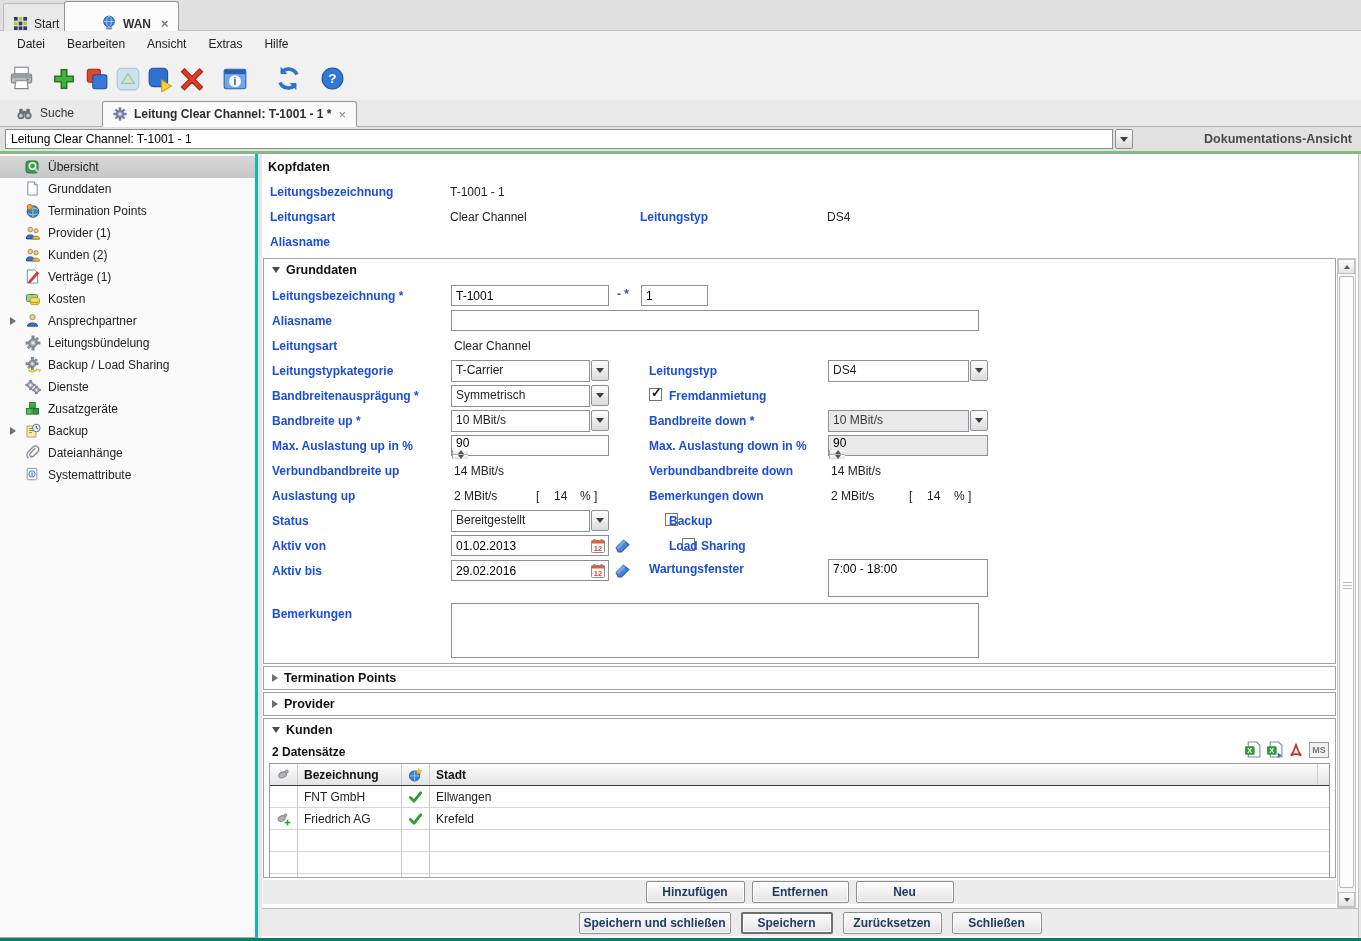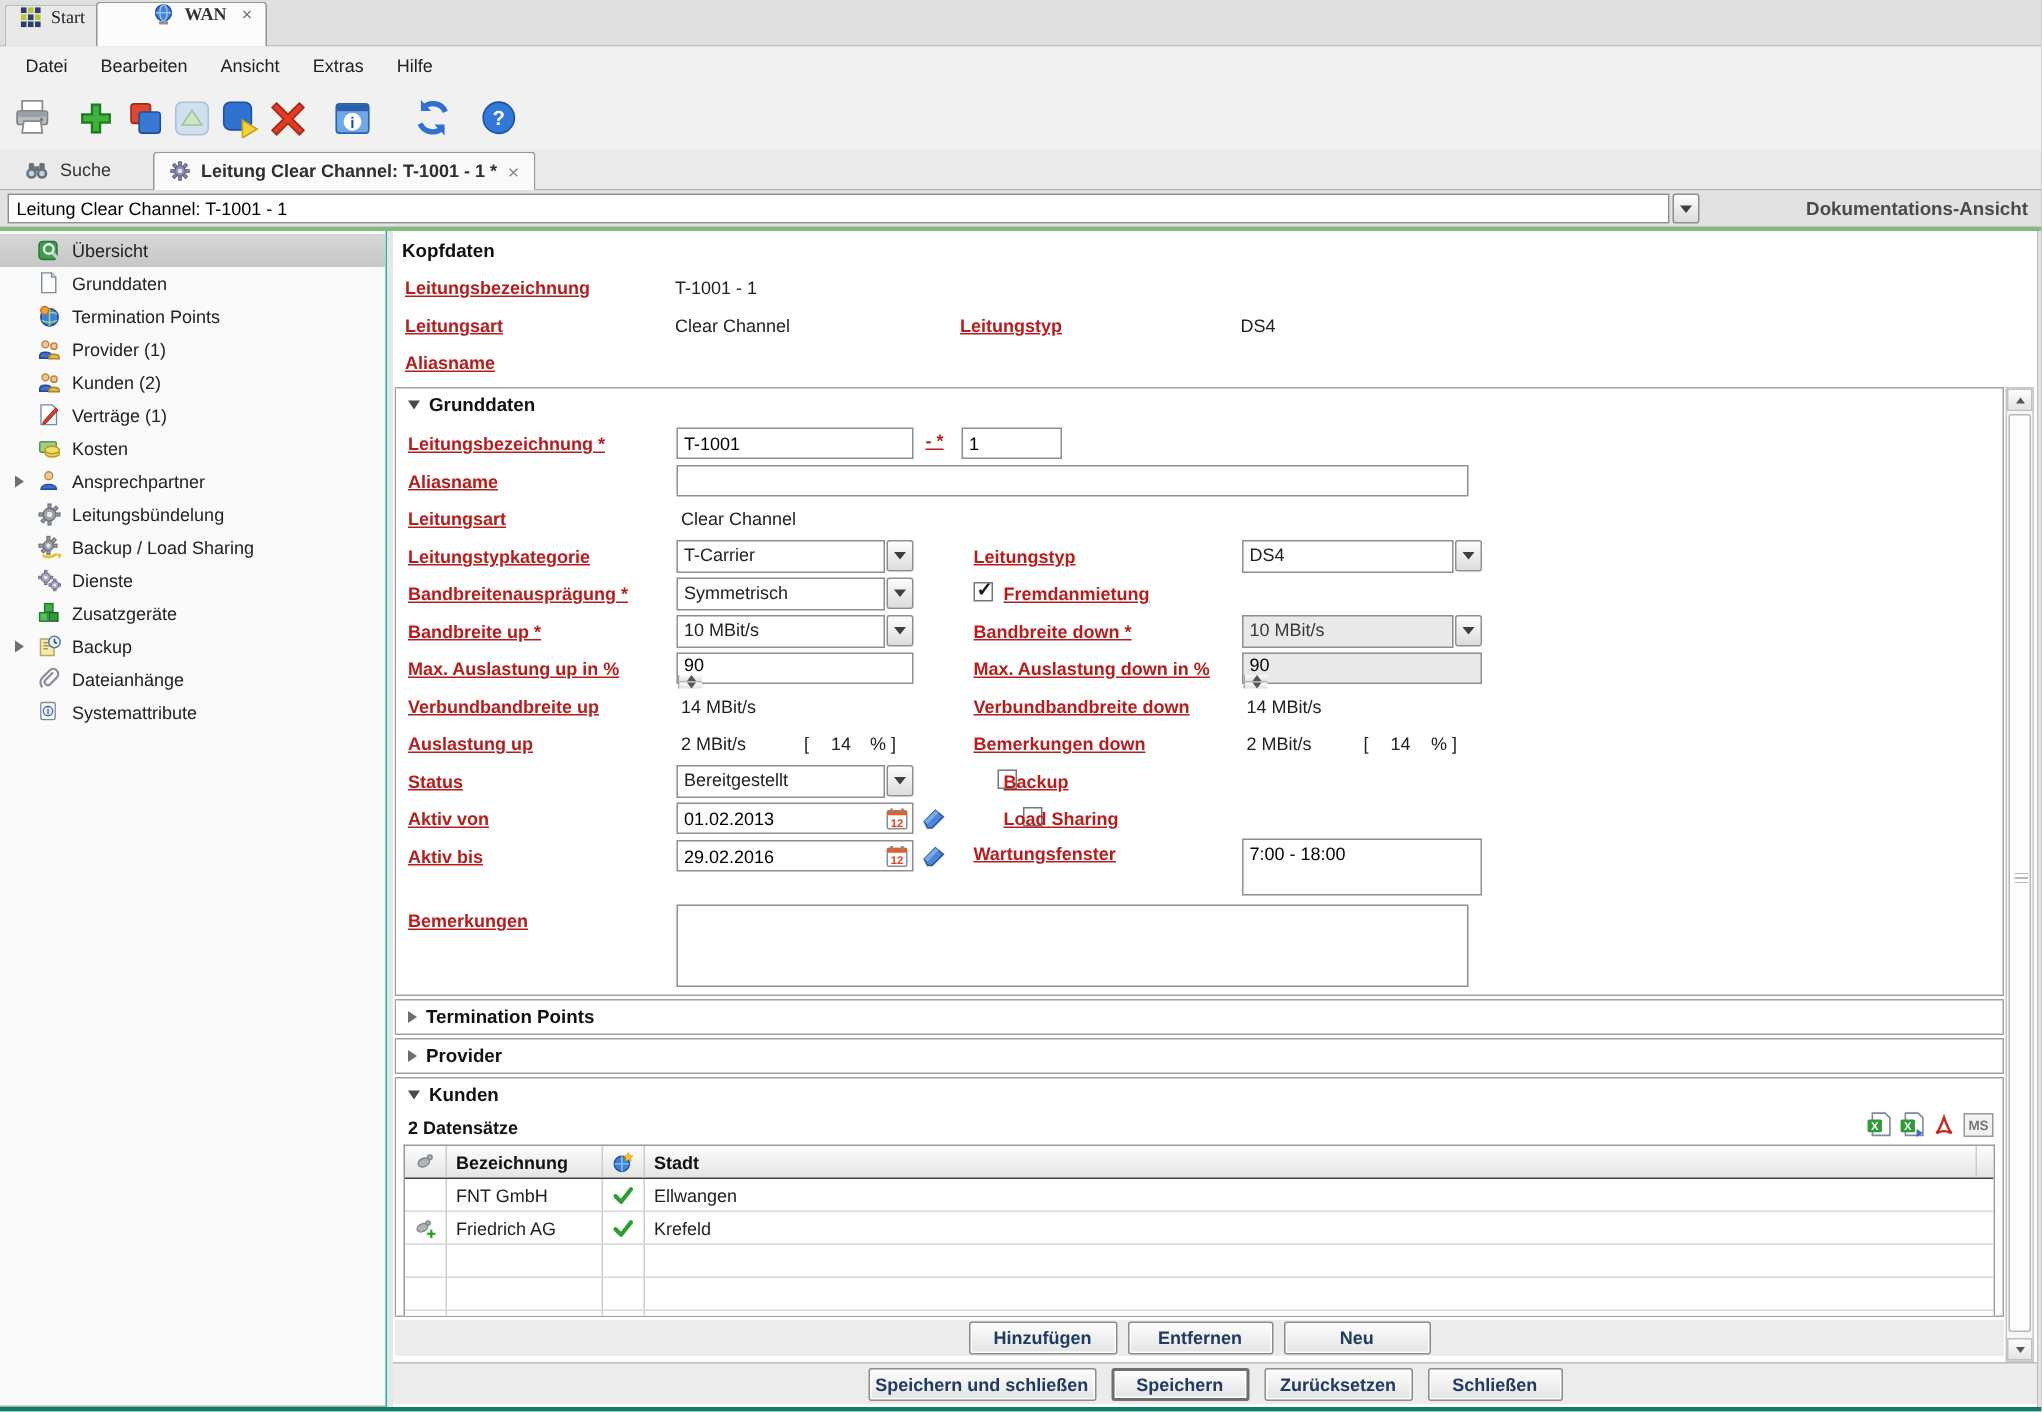--- a/index.html
+++ b/index.html
@@ -1,21 +1,21 @@
 <!DOCTYPE html>
 <html><head>
 <meta charset="utf-8">
 <style>
   * { margin:0; padding:0; box-sizing:border-box; }
   body { font-family:"Liberation Sans", sans-serif; background:#888; }
   .app { position:relative; width:1361px; height:941px; background:#e6e6e6; overflow:hidden; font-size:12px; color:#222; }
 
   
   .titlebar { position:absolute; left:0; top:0; width:100%; height:31px; background:#e0e0e0; border-bottom:1px solid #c2c2c2; }
-  .wtab { position:absolute; display:flex; align-items:flex-start; gap:6px; padding:0 9px; border-radius:3px 3px 0 0; cursor:pointer;font-family:Liberation Serif, serif; }
+  .wtab { position:absolute; display:flex; align-items:flex-end; gap:6px; padding:0 9px; border-radius:3px 3px 0 0; cursor:pointer; }
   .wtab-start { left:3px; top:3px; height:28px; background:#e9e9e9; border:1px solid #bdbdbd; border-bottom:none; }
   .wtab-active { left:64px; top:1px; height:30px; background:#fcfcfc; border:1px solid #949494; border-bottom:none; font-weight:bold; color:#333;padding-left:36px; }
   .wtab .close-x { color:#777; font-size:13px; margin-left:4px; cursor:pointer; }
 
   
   .menubar { position:absolute; left:0; top:31px; width:100%; height:26px; background:#f1f1f1; display:flex; align-items:center; padding-left:6px; }
   .menu-item { padding:4px 11px; cursor:pointer; color:#222; }
 
   
   .toolbar { position:absolute; left:0; top:57px; width:100%; height:43px; background:#f1f1f1; display:flex; align-items:center; }
@@ -28,29 +28,29 @@
   .dtab-active .close-x { color:#888; font-weight:normal; font-size:13px; }
 
   
   .selrow { position:absolute; left:0; top:127px; width:100%; height:24px; background:#e2e2e2; }
   .selrow input { position:absolute; left:5px; top:2px; width:1108px; height:20px; border:1px solid #8a9096; background:#fff; padding:0 5px; font:12px "Liberation Sans", sans-serif; }
   .selrow .cbtn { position:absolute; left:1114px; top:2px; width:18px; height:20px; }
   .view-label { position:absolute; right:9px; top:5px; font-weight:bold; color:#4a4a4a; font-size:12.5px; }
   .greenline { position:absolute; left:0; top:151px; width:100%; height:3px; background:#84b984; }
 
   
-  .sidebar { position:absolute; left:0; top:154px; width:258px; height:784px; background:#fafafa; border-right:1px solid #14b8a6; border-bottom:1px solid #ababab; padding-top:2px; }
+  .sidebar { position:absolute; left:0; top:154px; width:258px; height:784px; background:#fafafa; border-right:3px solid #14b8a6; border-bottom:1px solid #ababab; padding-top:2px; }
   .side-item { position:relative; height:22px; line-height:22px; padding-left:48px; cursor:pointer; white-space:nowrap; color:#222; }
   .side-item.selected { background:linear-gradient(#d6d6d6,#c7c7c7); }
   .side-item .sicon { position:absolute; left:25px; top:3px; }
   .side-item .exp { position:absolute; left:10px; top:7px; width:0; height:0; border-top:4px solid transparent; border-bottom:4px solid transparent; border-left:6px solid #6e6e6e; }
 
   
   .main { position:absolute; left:262px; top:154px; width:1097px; height:784px; background:#fff; border-right:1px solid #c0c0c0; }
-  .lbl { font-weight:bold; color:#b91c1c;text-decoration:underline; }
+  .lbl { font-weight:bold; color:#1d4ed8; }
   .sect-title { font-weight:bold; color:#111; font-size:12.5px; }
 
   .kopf { position:absolute; left:0; top:0; width:100%; height:104px; }
   .kopf .abs { position:absolute; white-space:nowrap; }
 
   .scrollview { position:absolute; left:1px; top:104px; width:1073px; height:650px; overflow:hidden; }
   .panel { position:relative; border:1px solid #a3a3a3; background:#fff; margin-bottom:2px; }
   .tri-d { display:inline-block; width:0; height:0; border-left:4px solid transparent; border-right:4px solid transparent; border-top:6px solid #4a4a4a; margin-right:6px; }
   .tri-r { display:inline-block; width:0; height:0; border-top:4px solid transparent; border-bottom:4px solid transparent; border-left:6px solid #6e6e6e; margin-right:6px; }
   .phead { position:absolute; left:8px; top:4px; display:flex; align-items:center; cursor:pointer; }

